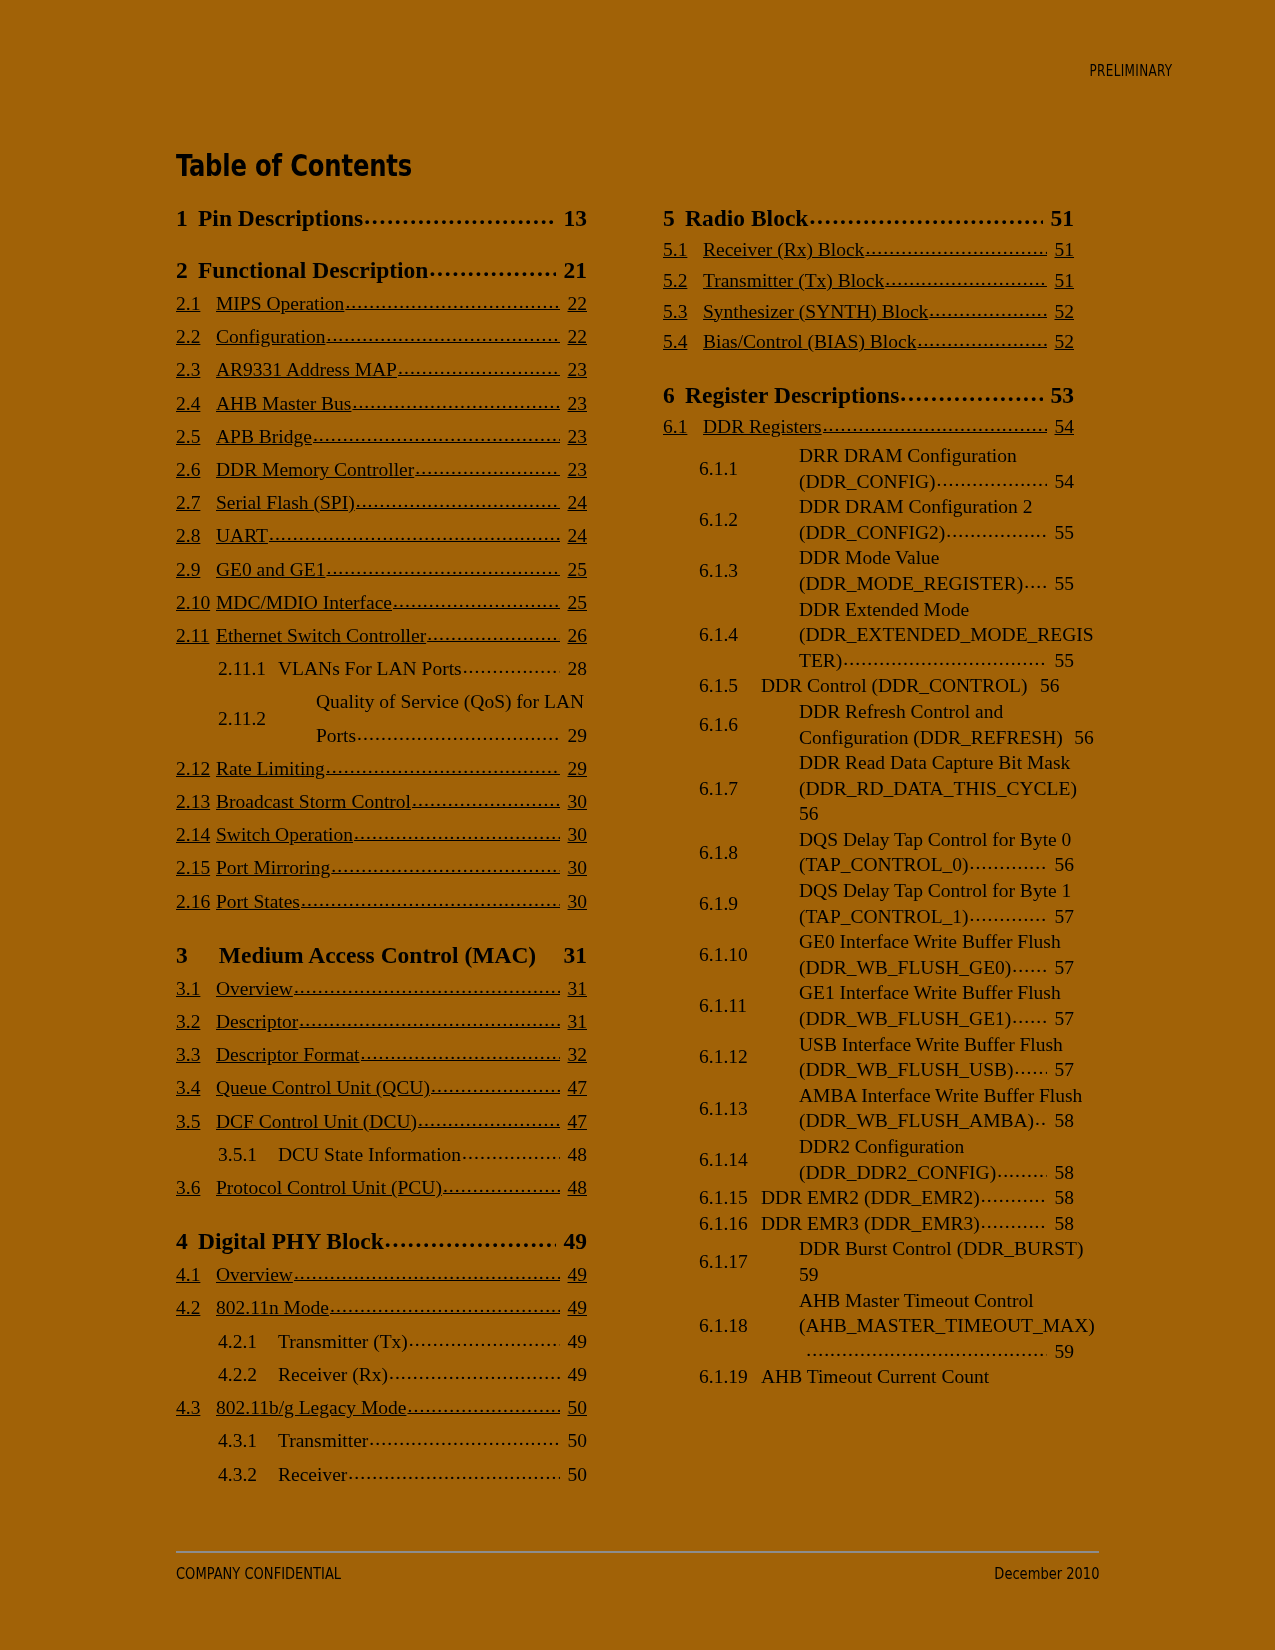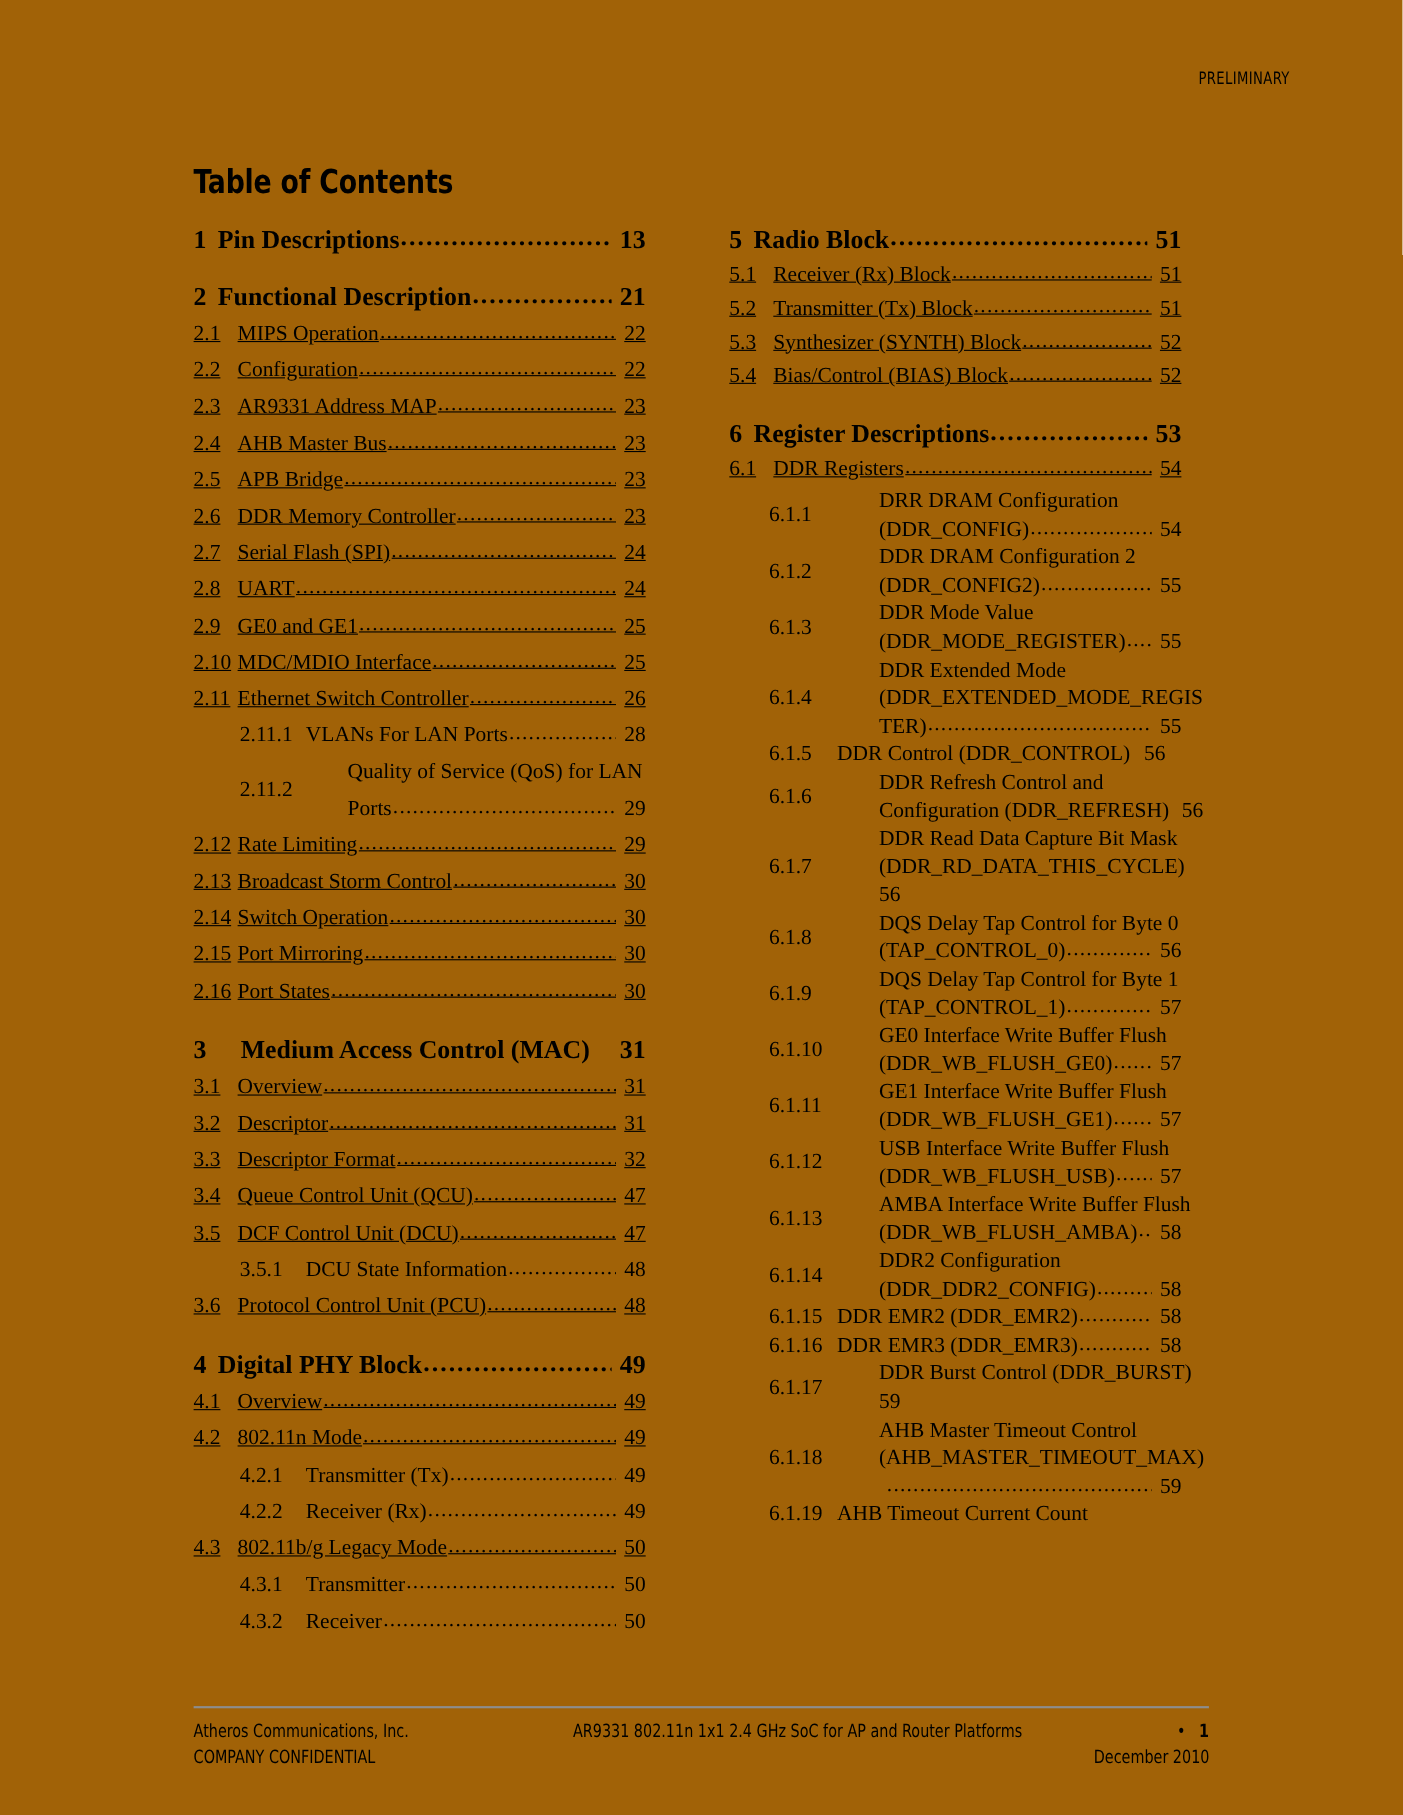--- a/index.html
+++ b/index.html
@@ -676,25 +676,18 @@
           <span class="num">6.1.19</span>
           <span class="label">AHB Timeout Current Count</span>
         </div>
       </div>
   </div>
 
   <div class="footer-rule"></div>
 
   <div class="footer">
     <div class="row">
-      <span class="left-blk">Atheros Communications, Inc.</span>
-      <span class="mid-blk">AR9331 802.11n 1x1 2.4 GHz SoC for AP and Router Platforms</span>
-      <span class="right-blk">
-        <span class="bullet">•</span><span class="pageno">1</span>
-      </span>
-    </div>
-    <div class="row">
       <span class="left-blk">COMPANY CONFIDENTIAL</span>
       <span class="right-blk">December 2010</span>
     </div>
   </div>
 
 </div>
 
 </body></html>

